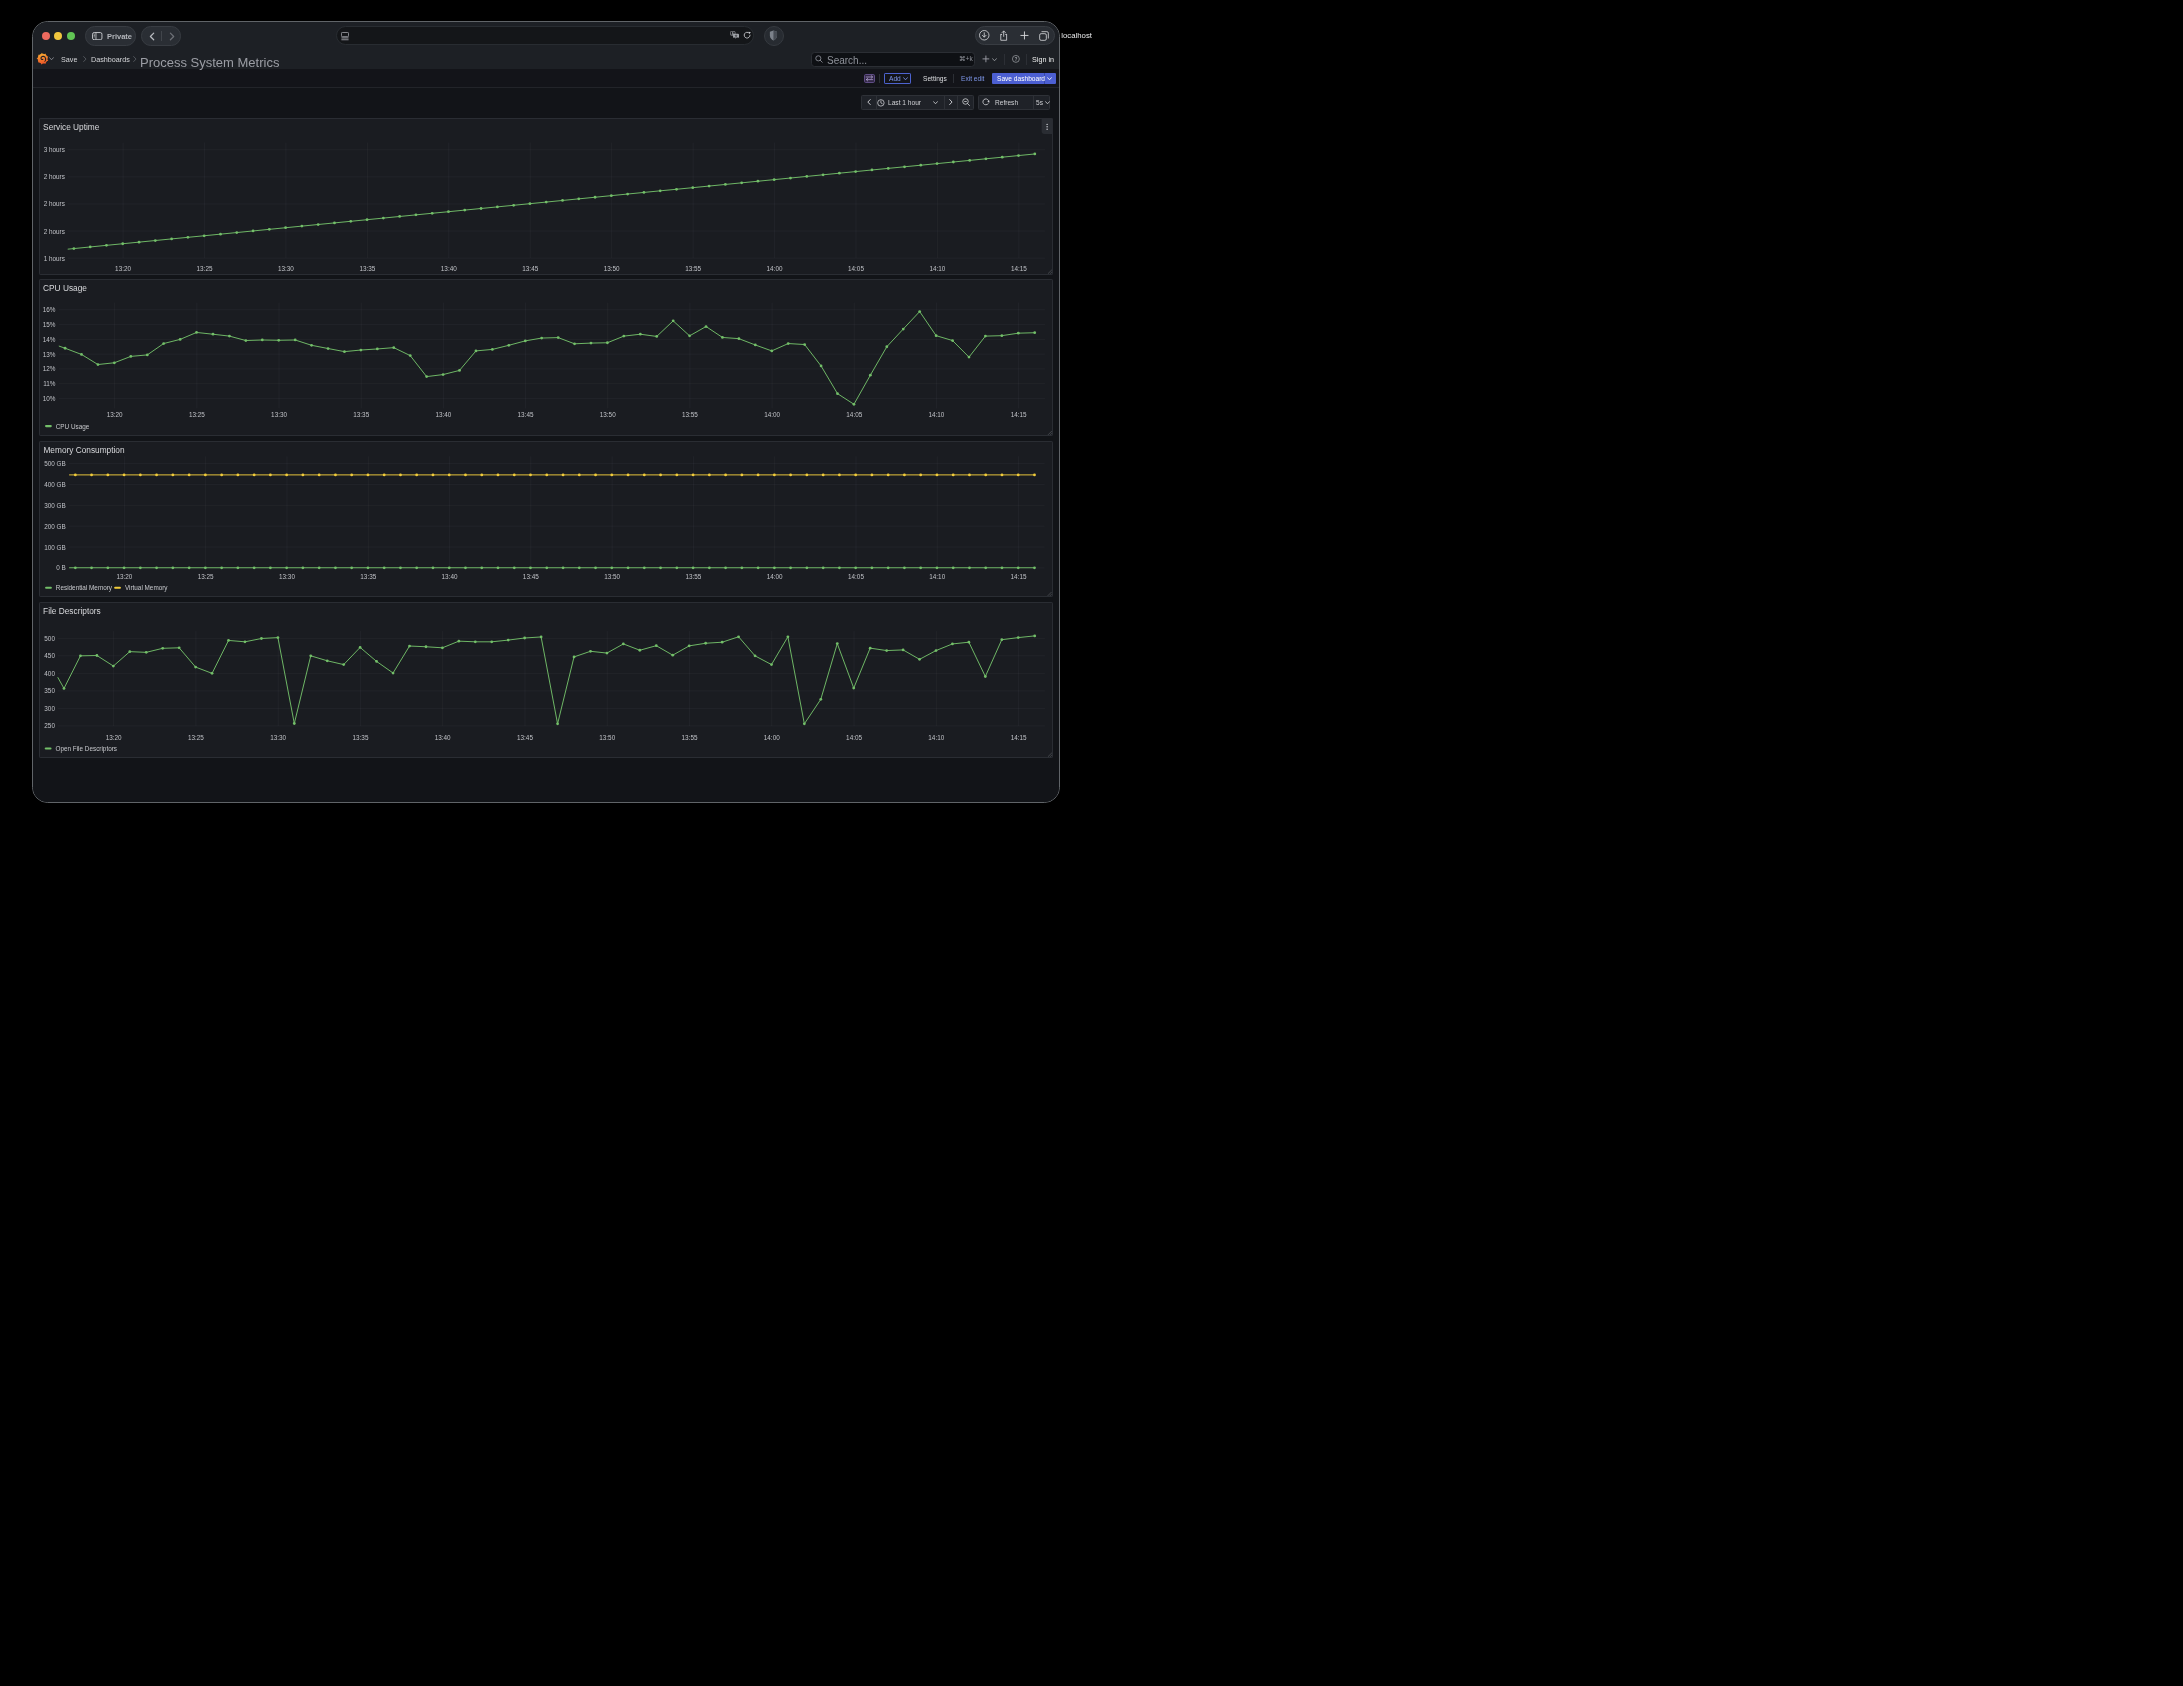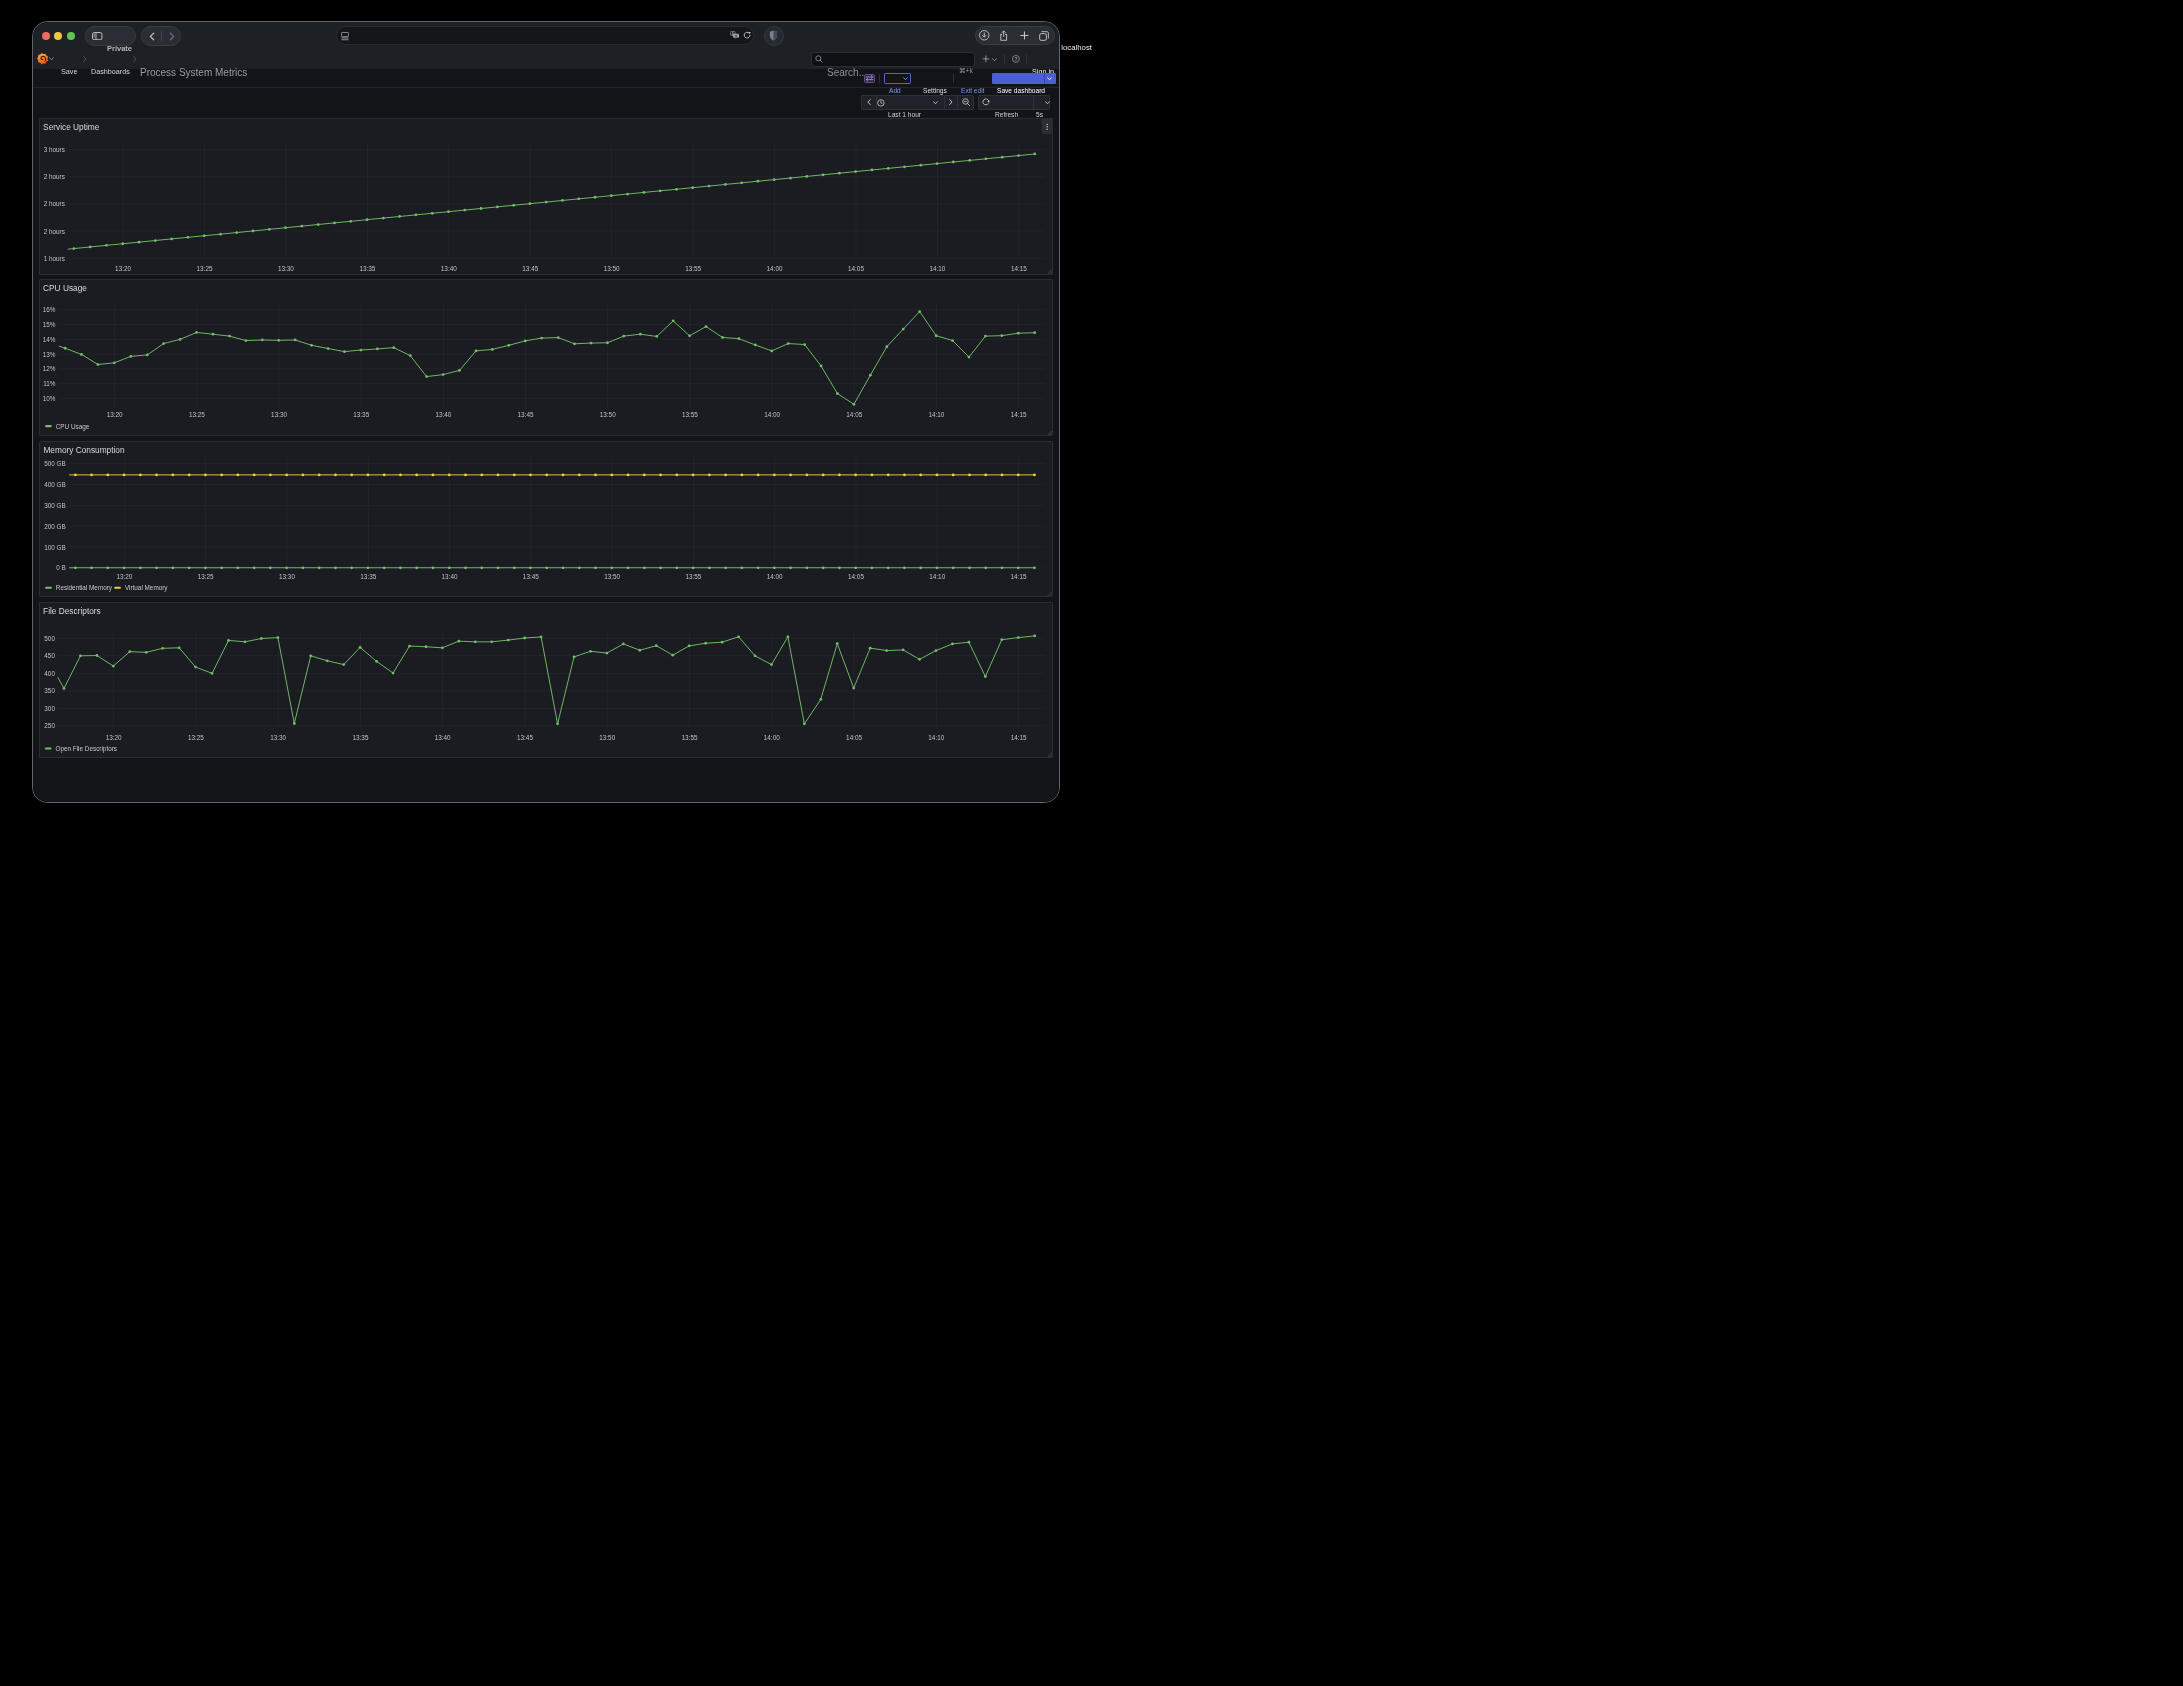--- a/index.html
+++ b/index.html
@@ -10,21 +10,21 @@
 .tl { position:absolute; top:32px; width:7.8px; height:7.8px; border-radius:50%; }
 .pill { position:absolute; background:#2a2e34; border:0.6px solid #383c42; border-radius:9.7px; }
 .circlebtn { position:absolute; background:#272b31; border:0.6px solid #35393f; border-radius:50%; }
 #urlbar { position:absolute; left:336px; top:26px; width:418px; height:19px; background:#141619;
   border:0.6px solid #282c31; border-radius:9.7px; }
 #hdr { position:absolute; left:0; top:29px; width:100%; height:18.5px; background:#1d2025; border-bottom:0.6px solid #2b2d33; }
 #editbar { position:absolute; left:0; top:47px; width:100%; height:19px; background:#131419; border-bottom:0.6px solid #222429; }
 #content { position:absolute; left:0; top:66px; width:100%; height:715px; background:#121418; }
 .panel { position:absolute; background:#1a1c21; border:0.6px solid #2a2d33; border-radius:1.1px; }
 .chart { position:absolute; }
-.txt { position:absolute; white-space:nowrap;margin-top:12px; }
+.txt { position:absolute; white-space:nowrap; }
 .timebtn { position:absolute; background:#1f2228; border:0.6px solid #2e3137; border-radius:1.4px; }
 .vsep { position:absolute; width:0.6px; background:#2c2f35; }
 </style></head><body>
 <div id="win">
   <div id="toolbar"></div>
   <div id="hdr"></div>
   <div id="editbar"></div>
   <div id="content"></div>
 </div>
 
@@ -115,21 +115,21 @@
     <polyline points="1,1.2 4.5,5 8,1.2" fill="none" stroke="#9a9da3" stroke-width="1.4" stroke-linecap="round" stroke-linejoin="round"></polyline>
   </svg>
 <div class="txt" style="left:61px; top:55px; font-size:7.2px; font-weight:500; color:#d5d6d9">Save</div>
 <svg class="ic" style="left:83px;top:56px" width="3.9" height="6.1" viewBox="0 0 7 11">
     <polyline points="1.2,1 5.5,5.5 1.2,10" fill="none" stroke="#5c5f66" stroke-width="1.5" stroke-linecap="round" stroke-linejoin="round"></polyline>
   </svg>
 <div class="txt" style="left:91px; top:55px; font-size:7.2px; font-weight:400; color:#d5d6d9">Dashboards</div>
 <svg class="ic" style="left:133px;top:56px" width="3.9" height="6.1" viewBox="0 0 7 11">
     <polyline points="1.2,1 5.5,5.5 1.2,10" fill="none" stroke="#5c5f66" stroke-width="1.5" stroke-linecap="round" stroke-linejoin="round"></polyline>
   </svg>
-<div class="txt" style="left:140px; top:55px; font-size:10px; color:#9b9da4">Process System Metrics</div>
+<div class="txt" style="left:140px; top:55px; font-size:13px; color:#9b9da4">Process System Metrics</div>
 
 <div class="abs" style="left:811px; top:52px; width:164px; height:14.6px; background:#0e1014; border:0.6px solid #2b2e34; border-radius:3.6px"></div>
 <svg class="ic" style="left:815px;top:55px" width="7.8" height="7.8" viewBox="0 0 14 14">
     <circle cx="6" cy="6" r="4.6" fill="none" stroke="#8f929a" stroke-width="1.5"></circle>
     <line x1="9.4" y1="9.4" x2="13" y2="13" stroke="#8f929a" stroke-width="1.5" stroke-linecap="round"></line>
   </svg>
 <div class="txt" style="left:827px; top:55px; font-size:10px; color:#8f929a">Search...</div>
 <div class="txt" style="left:959px; top:55px; font-size:6.6px; color:#8f929a">⌘+k</div>
 <svg class="ic" style="left:982px;top:55px" width="7.8" height="7.8" viewBox="0 0 14 14">
     <line x1="7" y1="1" x2="7" y2="13" stroke="#9fa2a8" stroke-width="1.6"></line>

